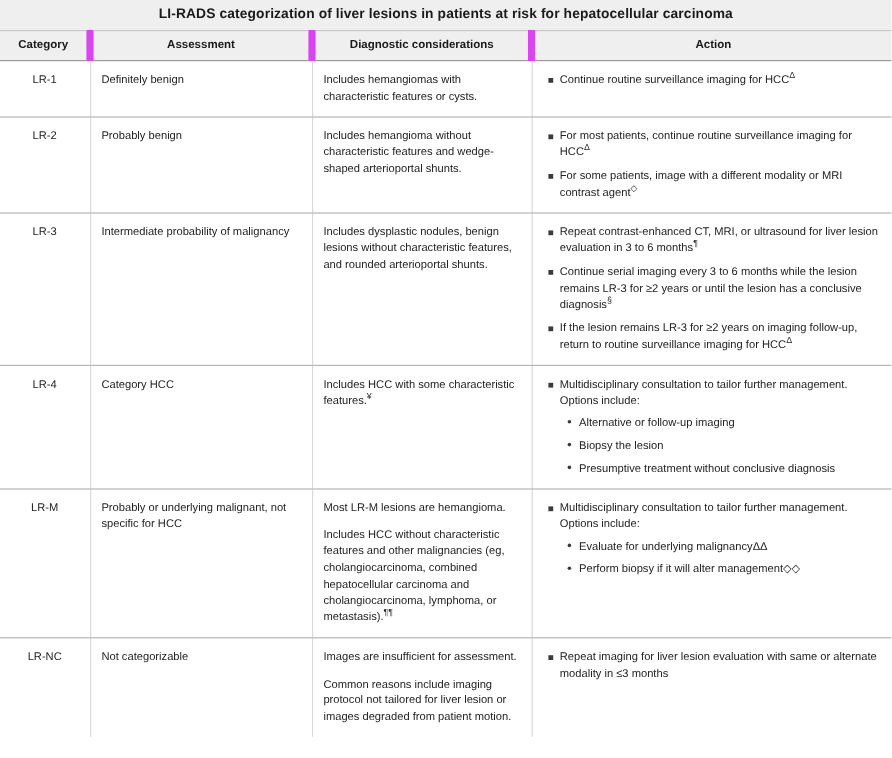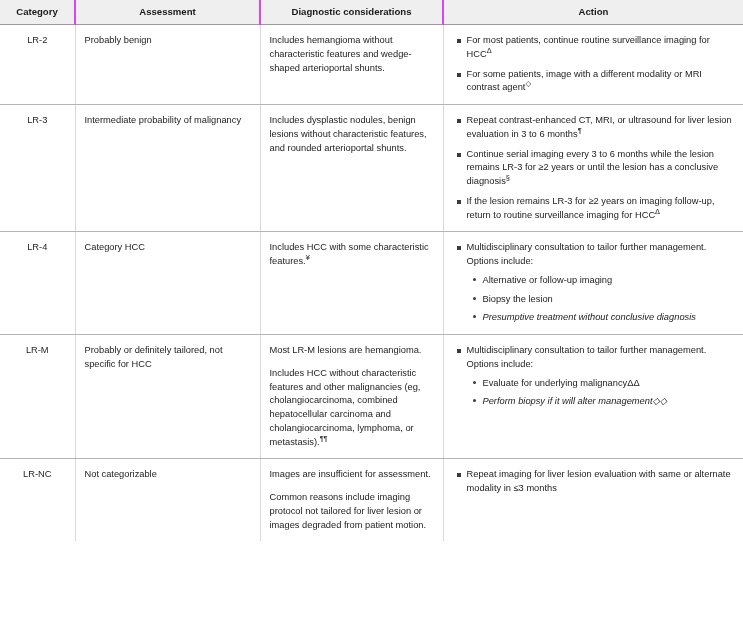--- a/index.html
+++ b/index.html
@@ -40,21 +40,21 @@
   }
   
   tr.colhead-row th {
     background: #efefef;
     font-weight: bold;
     font-size: 9.6px;
     color: #1a1a1a;
     text-align: center;
     padding: 6px 6px 7px 6px;
     border-bottom: 1px solid #9a9a9a;
-    border-right: 2px solid #d946ef;
+    border-right: 6px solid #d946ef;
     vertical-align: middle;
   }
   tr.colhead-row th:last-child { border-right: none; }
 
   
   tbody td {
     font-size: 9.3px;
     line-height: 1.48;
     color: #232323;
     vertical-align: top;
@@ -101,21 +101,21 @@
   }
   ul.sublist {
     margin: 5px 0 0 0;
     padding: 0 0 0 16px;
     list-style: none;
   }
   ul.sublist > li {
     position: relative;
     margin: 0 0 5px 0;
   }
-  ul.sublist > li:last-child { margin-bottom: 0; font-style: italic; }
+  ul.sublist > li:last-child { margin-bottom: 0; }
   ul.sublist > li::before {
     content: "";
     position: absolute;
     left: -10px;
     top: 4px;
     width: 3.2px;
     height: 3.2px;
     border-radius: 50%;
     background: #3b3b3b;
   }
@@ -130,29 +130,44 @@
 
 <div id="page">
   <table class="lirads">
     <colgroup>
       <col class="c-category">
       <col class="c-assessment">
       <col class="c-diagnostic">
       <col class="c-action">
     </colgroup>
     <thead>
+      <tr class="title-row">
+        <td colspan="4">LI-RADS categorization of liver lesions in patients at risk for hepatocellular carcinoma</td>
+      </tr>
       <tr class="colhead-row">
         <th>Category</th>
         <th>Assessment</th>
         <th>Diagnostic considerations</th>
         <th>Action</th>
       </tr>
     </thead>
     <tbody id="tbody">
         <tr>
+          <td class="cat">LR-1</td>
+          <td class="assess">Definitely benign</td>
+          <td class="diag">
+            <p class="para">Includes hemangiomas with characteristic features or cysts.</p>
+          </td>
+          <td class="action">
+            <ul class="blist">
+              <li>Continue routine surveillance imaging for HCC<sup class="mark">Δ</sup></li>
+            </ul>
+          </td>
+        </tr>
+        <tr>
           <td class="cat">LR-2</td>
           <td class="assess">Probably benign</td>
           <td class="diag">
             <p class="para">Includes hemangioma without characteristic features and wedge-shaped arterioportal shunts.</p>
           </td>
           <td class="action">
             <ul class="blist">
               <li>For most patients, continue routine surveillance imaging for HCC<sup class="mark">Δ</sup></li>
               <li>For some patients, image with a different modality or MRI contrast agent<sup class="mark">◇</sup></li>
             </ul>
@@ -183,21 +198,21 @@
               <li>Multidisciplinary consultation to tailor further management. Options include:<ul class="sublist">
                   <li>Alternative or follow-up imaging</li>
                   <li>Biopsy the lesion</li>
                   <li>Presumptive treatment without conclusive diagnosis</li>
                 </ul></li>
             </ul>
           </td>
         </tr>
         <tr>
           <td class="cat">LR-M</td>
-          <td class="assess">Probably or definitely tailored, not specific for HCC</td>
+          <td class="assess">Probably or underlying malignant, not specific for HCC</td>
           <td class="diag">
             <p class="para">Most LR-M lesions are hemangioma.</p>
             <p class="para">Includes HCC without characteristic features and other malignancies (eg, cholangiocarcinoma, combined hepatocellular carcinoma and cholangiocarcinoma, lymphoma, or metastasis).<sup class="mark">¶¶</sup></p>
           </td>
           <td class="action">
             <ul class="blist">
               <li>Multidisciplinary consultation to tailor further management. Options include:<ul class="sublist">
                   <li>Evaluate for underlying malignancyΔΔ</li>
                   <li>Perform biopsy if it will alter management◇◇</li>
                 </ul></li>

